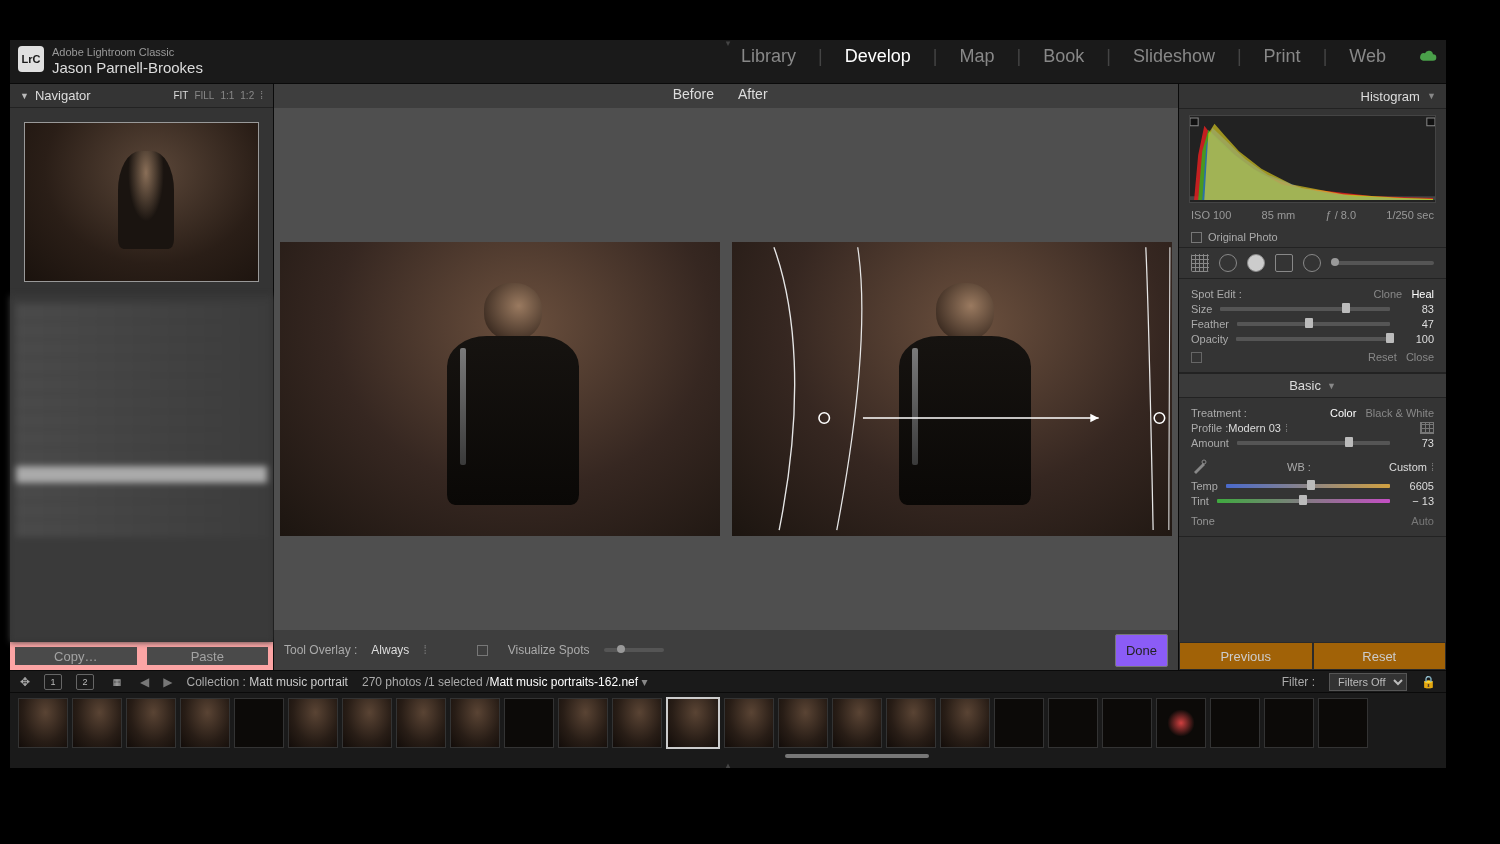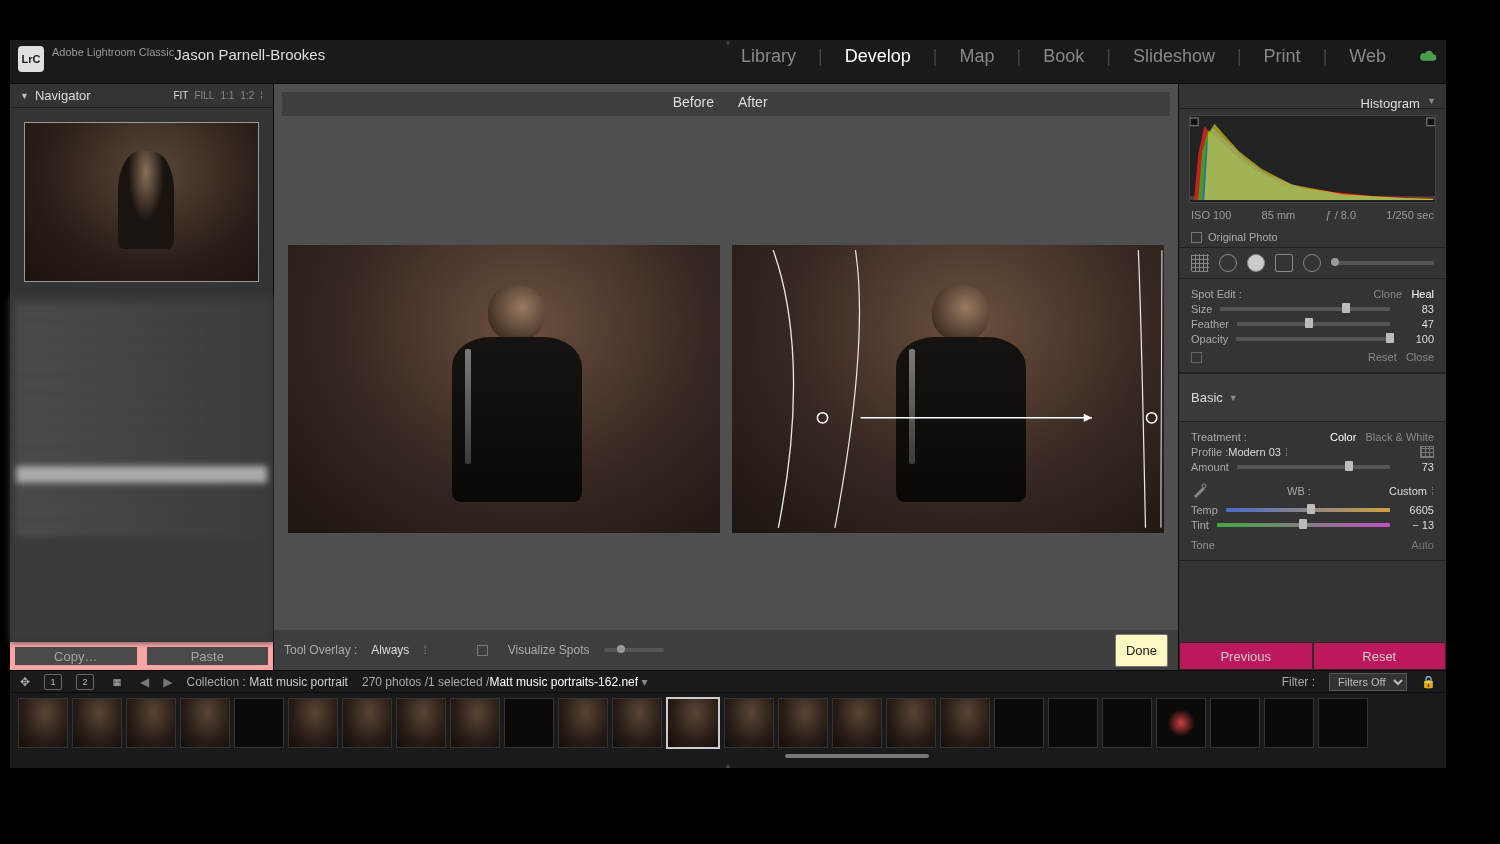--- a/index.html
+++ b/index.html
@@ -1,21 +1,21 @@
 <!DOCTYPE html>
 <html><head>
 <meta charset="utf-8">
 <style>
 html,body{margin:0;padding:0;background:#000;font-family:"Myriad Pro","Segoe UI",sans-serif;overflow:hidden;font-size:13px;color:#ccc;-webkit-font-smoothing:antialiased}
 *{box-sizing:border-box}
 #app{position:absolute;left:10px;top:40px;width:1436px;height:728px;background:#1a1a1a;display:flex;flex-direction:column}
 
 #topbar{height:38px;display:flex;align-items:flex-start;padding:0 8px;background:#1a1a1a;border-bottom:1px solid #0a0a0a}
 .lrc-logo{width:26px;height:26px;background:#e0e0e0;color:#1a1a1a;border-radius:4px;font-size:11px;font-weight:700;display:flex;align-items:center;justify-content:center;margin-right:8px}
-.idblock{display:flex;flex-direction:row;line-height:1.15}
+.idblock{display:flex;flex-direction:column;line-height:1.15}
 .idblock .appname{font-size:11px;color:#999}
 .idblock .user{font-size:15px;color:#ddd}
 .modules{margin-left:auto;display:flex;align-items:center;gap:22px;font-size:18px;color:#888}
 .modules .sep{color:#444}
 .modules .mod{cursor:pointer}
 .modules .mod.active{color:#fff}
 .cloud-icon{width:20px;height:14px;margin-left:10px}
 .cloud-icon svg{display:block}
 
 #work{flex:1;display:flex;min-height:0}
@@ -28,39 +28,39 @@
 .navimg{padding:14px;display:flex;justify-content:center}
 .thumb-box{width:236px;height:160px;border:1px solid #999;background:radial-gradient(ellipse at 55% 30%,#5a4638 0%,#2a1e17 60%,#1a120d 100%);position:relative}
 .thumb-box::after{content:"";position:absolute;left:40%;top:18%;width:24%;height:62%;background:radial-gradient(ellipse at 50% 22%,#8a6f58 0%,#1a1410 45%),linear-gradient(#0c0a08,#0c0a08);border-radius:40% 40% 10% 10%}
 .presets{flex:1;background:#3a3a3a;filter:blur(3px);padding:8px 6px;overflow:hidden}
 .preset-row{height:17px;background:linear-gradient(90deg,#4a4a4a 0%,#3c3c3c 100%);margin-bottom:1px;border-radius:1px}
 .preset-row.sel{background:#aaa}
 .copypaste{height:28px;display:flex}
 .copypaste button{flex:1;background:#4a4a4a;border:5px solid #fca5a5;color:#a3a3a3;font-size:13px;cursor:pointer}
 
 #center{flex:1;background:#4f4f4f;display:flex;flex-direction:column;position:relative}
-#ba{flex:1;display:flex;padding:8px;min-height:0}
+#ba{flex:1;display:flex;padding:0;min-height:0}
 .panelab{flex:1;display:flex;flex-direction:column;background:#4f4f4f;position:relative}
 .panelab .balabel{height:24px;text-align:right;padding:2px 12px;font-size:14px;color:#ddd;background:#3e3e3e}
 .panelab.after .balabel{text-align:left}
 .panelab .imgwrap{flex:1;display:flex;align-items:center;justify-content:center;padding:0 6px}
 .panelab .img{width:100%;aspect-ratio:3/2;background:radial-gradient(ellipse at 55% 28%,#6a4f3d 0%,#362721 55%,#1c1510 100%);position:relative;overflow:hidden}
 .panelab .img .person{position:absolute;left:38%;top:14%;width:30%;height:80%}
 .panelab .img .person .head{width:44%;height:24%;margin:0 auto;background:radial-gradient(ellipse at 60% 40%,#9a7a60 0%,#3a2a20 80%);border-radius:46%}
 .panelab .img .person .body{margin-top:-4px;height:72%;background:linear-gradient(#161310,#0a0806);border-radius:30% 30% 6% 6%/18% 18% 6% 6%}
 .panelab .img .sax{position:absolute;left:41%;top:36%;width:6px;height:40%;background:linear-gradient(#7a7a7a,#3a3a3a);border-radius:2px}
 .panelab.after .overlay{position:absolute;inset:0;pointer-events:none}
 .panelab.after .overlay svg{width:100%;height:100%}
 
 #toolbar{height:40px;background:#3e3e3e;display:flex;align-items:center;padding:0 10px;gap:14px;font-size:12px;color:#aaa;position:absolute;bottom:0;left:0;right:0}
-#toolbar .done{margin-left:auto;background:#fef9c3;color:#222;border:1px solid #777;padding:8px 10px;border-radius:2px;cursor:pointer;font-size:13px}
+#toolbar .done{margin-left:auto;background:#8b5cf6;color:#222;border:1px solid #777;padding:8px 10px;border-radius:2px;cursor:pointer;font-size:13px}
 .vchk{width:11px;height:11px;border:1px solid #777;display:inline-block;vertical-align:middle;margin-right:6px}
 
 #right{width:268px;background:#343434;display:flex;flex-direction:column;border-left:1px solid #0a0a0a;font-size:12px}
-.histhdr{height:24px;display:flex;align-items:flex-start;justify-content:flex-end;padding:12px 10px;color:#ddd;font-size:13px;border-bottom:1px solid #222}
+.histhdr{height:24px;display:flex;align-items:center;justify-content:flex-end;padding:12px 10px;color:#ddd;font-size:13px;border-bottom:1px solid #222}
 .histbox{margin:6px 10px 4px;height:88px;background:#222;border:1px solid #444;position:relative;overflow:hidden}
 .histbox svg{width:100%;height:100%}
 .histinfo{display:flex;justify-content:space-between;padding:2px 12px 6px;font-size:11px;color:#999}
 .origphoto{display:flex;align-items:center;gap:6px;padding:4px 12px;color:#aaa;font-size:11px;border-bottom:1px solid #222}
 .toolrow{display:flex;align-items:center;gap:10px;padding:6px 12px;border-bottom:1px solid #222}
 .tool-ic{width:18px;height:18px;border:1px solid #888;border-radius:50%;display:inline-flex;align-items:center;justify-content:center;color:#888;cursor:pointer}
 .tool-ic.box{border-radius:2px}
 .tool-ic.filled{background:#ccc}
 .tool-ic.grid{border:none;background:repeating-linear-gradient(90deg,#888 0 1px,transparent 1px 4px),repeating-linear-gradient(0deg,#888 0 1px,transparent 1px 4px);border-radius:2px}
 .toolrow .minislider{flex:1;height:4px;background:#555;position:relative;border-radius:2px}
@@ -68,24 +68,24 @@
 .section{padding:6px 12px;border-bottom:1px solid #222}
 .rowline{display:flex;align-items:center;justify-content:space-between;margin:3px 0;color:#aaa;font-size:11px}
 .rowline .lab{color:#aaa}
 .rowline .val{color:#ddd;min-width:36px;text-align:right}
 .rowline .opt{color:#888;cursor:pointer}
 .rowline .opt.active{color:#fff}
 .slider{flex:1;height:4px;background:#555;margin:0 8px;position:relative;border-radius:1px}
 .slider .knob{position:absolute;top:-4px;width:8px;height:10px;background:#bbb;border-radius:1px;transform:translateX(-50%)}
 .slider.temp{background:linear-gradient(90deg,#4a6acc,#d0a040)}
 .slider.tint{background:linear-gradient(90deg,#3faa3f,#c44ec4)}
-.panelhdr{display:flex;justify-content:flex-start;align-items:center;padding:16px 12px;color:#ddd;font-size:13px;background:#3a3a3a;border-top:1px solid #222;border-bottom:1px solid #222}
+.panelhdr{display:flex;justify-content:center;align-items:center;padding:4px 12px;color:#ddd;font-size:13px;background:#3a3a3a;border-top:1px solid #222;border-bottom:1px solid #222}
 .panelhdr .tri{margin-left:6px;color:#888;font-size:9px}
 .prevreset{height:28px;display:flex}
-.prevreset button{flex:1;background:#be185d;border:1px solid #2a2a2a;color:#ccc;font-size:13px;cursor:pointer}
+.prevreset button{flex:1;background:#a16207;border:1px solid #2a2a2a;color:#ccc;font-size:13px;cursor:pointer}
 
 #infobar{height:22px;background:#1a1a1a;display:flex;align-items:center;padding:0 10px;gap:14px;color:#aaa;font-size:12px;border-top:1px solid #0a0a0a}
 #infobar .iconbtn{width:18px;height:16px;border:1px solid #666;display:inline-flex;align-items:center;justify-content:center;font-size:9px;color:#bbb;border-radius:2px;cursor:pointer}
 #infobar .filename{color:#fff}
 #infobar .spacer{flex:1}
 #infobar select{background:#333;color:#bbb;border:1px solid #555;font-size:11px;padding:1px 4px}
 #film{height:60px;background:#1a1a1a;display:flex;align-items:center;padding:2px 8px;gap:4px;overflow:hidden;border-top:1px solid #0a0a0a}
 .fthumb{height:50px;width:50px;background:radial-gradient(ellipse at 55% 28%,#5a4434 0%,#281d16 60%,#120c09 100%);border:1px solid #333;flex:none;cursor:pointer}
 .fthumb.sel{border:2px solid #ccc;height:52px;width:54px}
 .fthumb.dark{background:#0c0a08}

